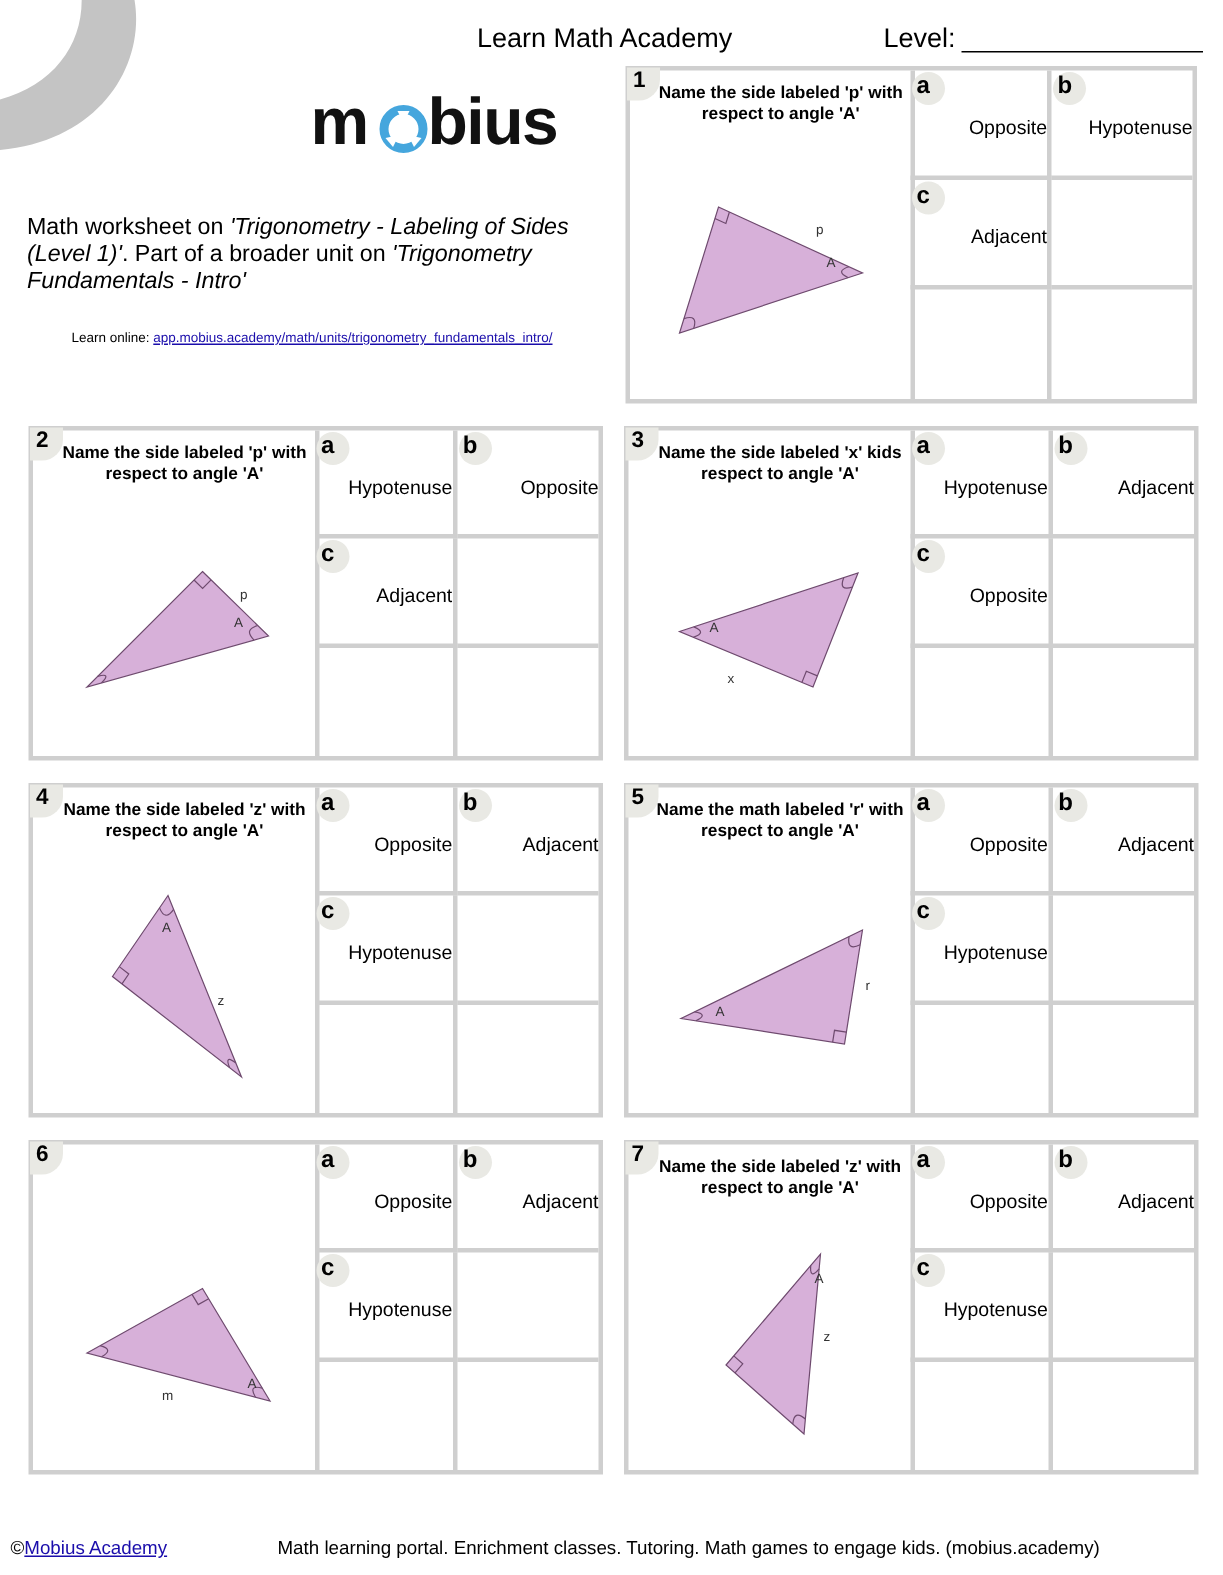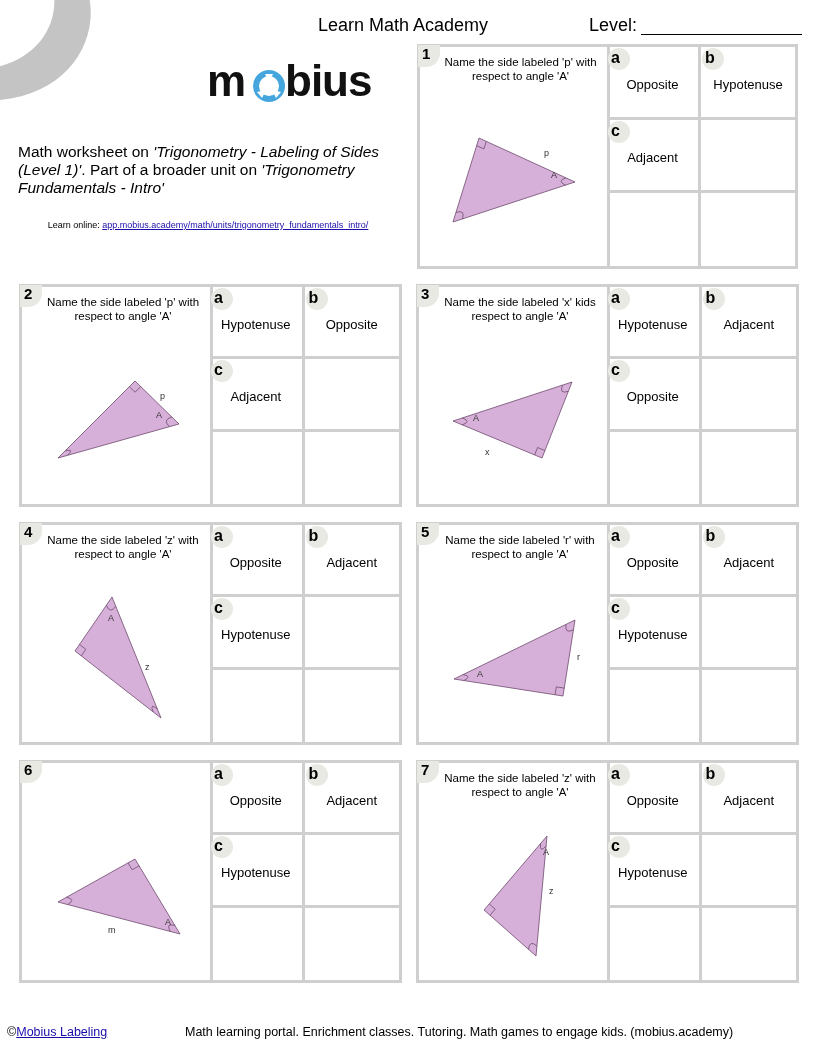--- a/index.html
+++ b/index.html
@@ -11,27 +11,27 @@
   #name-line { left:641px; top:34px; width:161px; border-bottom:1px solid #000; height:0; }
   #logo { left:207px; top:60px; width:192px; height:42px; }
   #worksheet-desc { left:18px; top:143px; width:380px; text-align:left; font-size:15.5px; line-height:18px; }
   #worksheet-desc i { font-style:italic; }
   #learn-online { left:18px; top:220px; width:380px; text-align:center; font-size:9px; }
   #learn-online a { color:#1a0dab; text-decoration:underline; }
 
   .problem { position:absolute; border:3px solid #cfcfcf; box-sizing:border-box; background:#fff; }
   .qcell { position:absolute; left:0; top:0; bottom:0; border-right:3px solid #cfcfcf; box-sizing:border-box; }
   .qnum { position:absolute; left:-2px; top:-2px; width:22px; height:22px; border-radius:0 0 14px 0; background:#e9e9e4; font-weight:bold; font-size:15px; line-height:18px; padding-left:4px; box-sizing:border-box; }
-  .qtext { position:absolute; left:18px; right:4px; top:8px; text-align:center; font-size:11.5px; line-height:14px; }
+  .qtext { position:absolute; left:18px; right:4px; top:8px; text-align:center; font-size:11.5px; line-height:14px;font-weight:bold; }
   .qfig { position:absolute; left:0; top:0; }
   .acell { position:absolute; box-sizing:border-box; border-right:3px solid #cfcfcf; border-bottom:3px solid #cfcfcf; }
   .acell.lastcol { border-right:none; }
   .acell.lastrow { border-bottom:none; }
   .letter { position:absolute; left:1px; top:1px; width:22px; height:22px; border-radius:50%; background:#e9e9e4; font-weight:bold; font-size:16px; line-height:20px; text-indent:3px; }
-  .ans { position:absolute; left:0; right:0; top:30px; text-align:center; font-size:13px; }
+  .ans { position:absolute; left:0; right:0; top:30px; text-align:right; font-size:13px; }
 
   #footer-copy { left:7px; top:1025px; font-size:12.5px; }
   #footer-copy a { color:#1a0dab; text-decoration:underline; }
   #footer-tag { left:185px; top:1025px; font-size:12.5px; }
 </style>
 </head>
 <body>
 
 <svg id="swoosh" class="abs" viewBox="0 0 130 160">
   <path d="M60 0 C 150 20, 140 150, 30 160 L 0 160 L 0 130 C 80 130, 110 60, 60 0 Z" fill="#c4c4c4"></path>
@@ -171,21 +171,21 @@
         <div class="letter">c</div>
         <div class="ans">Hypotenuse</div>
       </div>
       <div class="acell lastcol" style="left:282.5px;top:72.33333333333333px;width:94.5px;height:72.33333333333333px"></div>
       <div class="acell lastrow" style="left:188px;top:144.66666666666666px;width:94.5px;height:72.33333333333333px"></div>
       <div class="acell lastcol lastrow" style="left:282.5px;top:144.66666666666666px;width:94.5px;height:72.33333333333333px"></div>
     </div>
 <div class="problem" style="left:416px;top:522px;width:383px;height:223px">
   <div class="qcell" style="width:191px">
     <div class="qnum">5</div>
-    <div class="qtext">Name the side labeled 'r' with respect to angle 'A'</div>
+    <div class="qtext">Name the math labeled 'r' with respect to angle 'A'</div>
     <svg class="qfig" width="191" height="223">
       <polygon points="156,95 144,171 35,154" fill="#d7b0d9" stroke="#6e4a6e" stroke-width="0.8"></polygon>
       <path d="M136.0955583874479,169.7671971796937 L137.343258975232,161.86509345706116 L145.2477005877841,163.09789627736745" fill="none" stroke="#6e4a6e" stroke-width="0.8"></path>
       <path d="M43.988398265995286,149.61722729178743 Q53.868950281685386,151.15823081717028 44.8805520156901,155.54100352538285" fill="none" stroke="#6e4a6e" stroke-width="0.8"></path>
       <path d="M154.4403742652699,104.87762965329068 Q145.45197599927462,109.26040236150325 147.01160173400473,99.38277270821257" fill="none" stroke="#6e4a6e" stroke-width="0.8"></path>
       <text x="158" y="135" font-size="9" font-family="Liberation Sans, sans-serif" fill="#333">r</text>
       <text x="58" y="152" font-size="9" font-family="Liberation Sans, sans-serif" fill="#333">A</text>
     </svg>
   </div>
       <div class="acell" style="left:188px;top:0px;width:94.5px;height:72.33333333333333px">
@@ -257,15 +257,15 @@
         <div class="letter">c</div>
         <div class="ans">Hypotenuse</div>
       </div>
       <div class="acell lastcol" style="left:282.5px;top:72.33333333333333px;width:94.5px;height:72.33333333333333px"></div>
       <div class="acell lastrow" style="left:188px;top:144.66666666666666px;width:94.5px;height:72.33333333333333px"></div>
       <div class="acell lastcol lastrow" style="left:282.5px;top:144.66666666666666px;width:94.5px;height:72.33333333333333px"></div>
     </div>
   </div>
 
 <div id="footer-copy" class="abs">
-  <span>©</span><a>Mobius Labeling</a>
+  <span>©</span><a>Mobius Academy</a>
 </div>
 <div id="footer-tag" class="abs">Math learning portal. Enrichment classes. Tutoring. Math games to engage kids. (mobius.academy)</div>
 
 </body></html>

